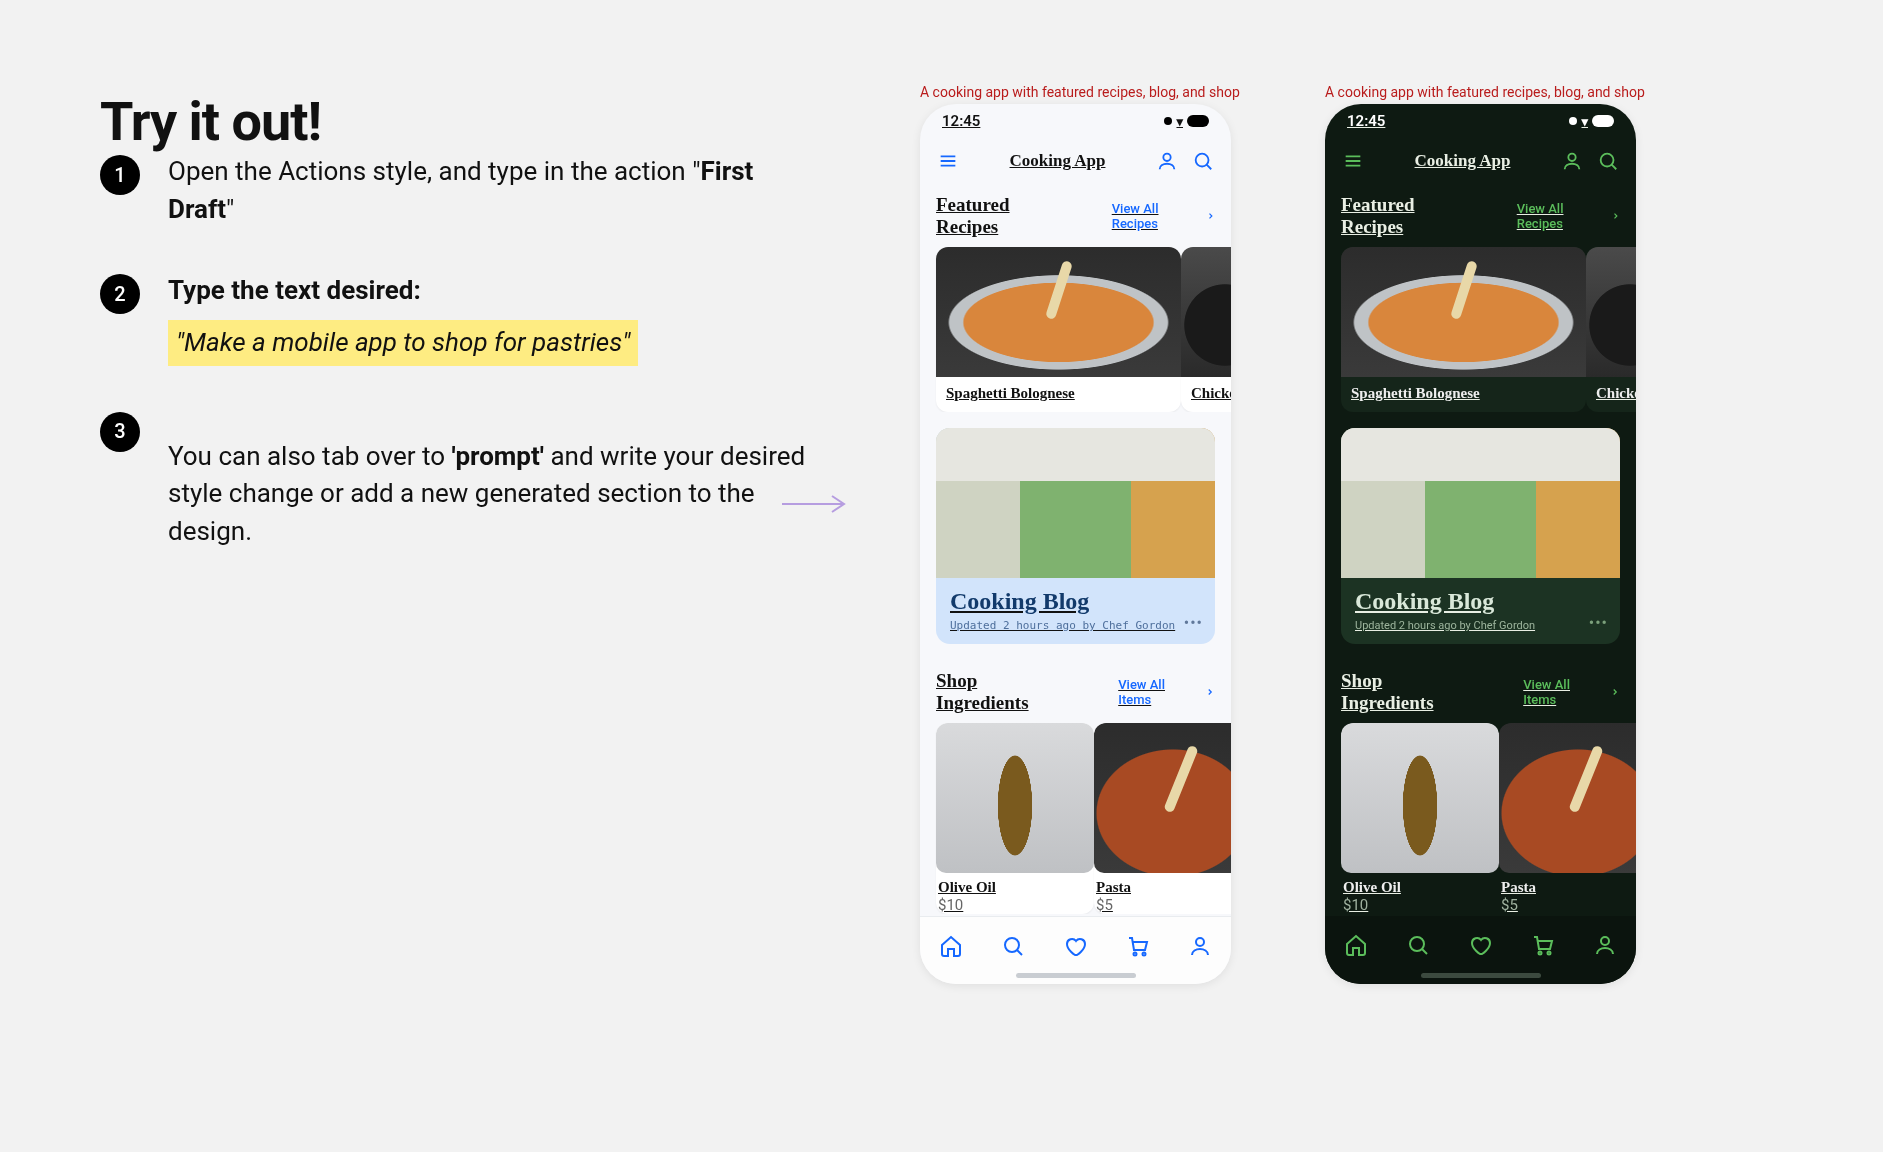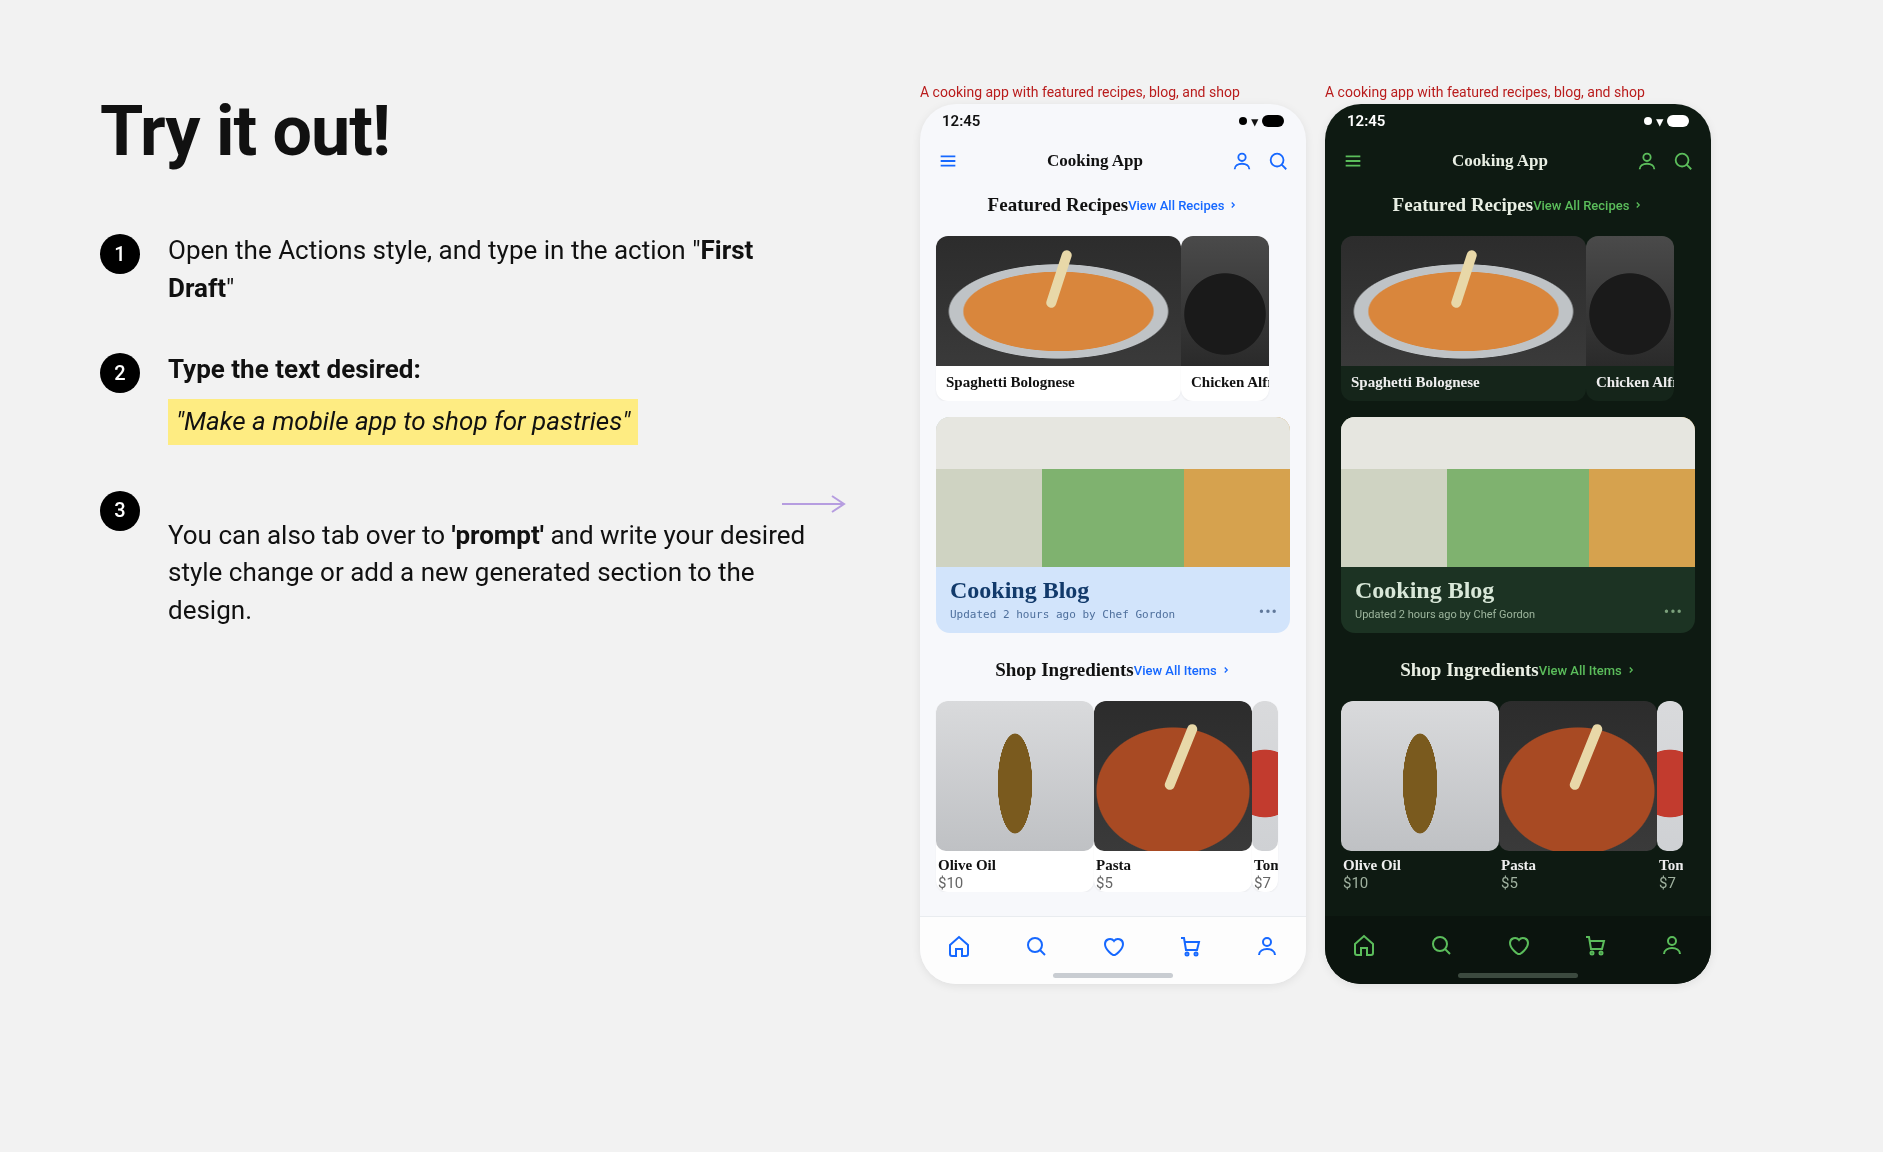--- a/index.html
+++ b/index.html
@@ -13,24 +13,23 @@
   }
 
   
   .left {
     position: absolute;
     left: 100px;
     top: 90px;
     width: 710px;
   }
   .title {
-    font-size: 70px;
+    font-size: 54px;
     font-weight: 700;
     letter-spacing: -1px;
-    margin-bottom: 60px;
   }
   .step {
     display: flex;
     align-items: flex-start;
     gap: 28px;
     margin-bottom: 44px;
     font-size: 26px;
     line-height: 1.45;
   }
   .badge {
@@ -63,25 +62,26 @@
   }
 
   
   .mock-caption {
     position: absolute;
     font-size: 14px;
     color: #b91c1c;
   }
   .phone {
     position: absolute;
-    width: 386px;
+    width: 311px;
     height: 880px;
     border-radius: 36px;
     overflow: hidden;
     box-shadow: 0 2px 10px rgba(0,0,0,.08);
+    text-decoration: underline;
   }
   .phone.light { background:#f7f8fb; left: 920px; top: 104px; }
   .phone.dark  { background:#0e1a12; left: 1325px; top: 104px; color:#e9efe4; }
 
   .status-bar {
     height: 34px;
     display:flex; align-items:center; justify-content:space-between;
     padding: 0 22px;
     font-size:15px; font-weight:600;
   }
@@ -99,22 +99,23 @@
   }
   .topbar .t-title { font-weight:700; font-size:17px; font-family: Georgia, 'Times New Roman', serif;}
   .icon-btn { width:24px;height:24px; display:flex;align-items:center;justify-content:center; }
   .icon-group{display:flex;gap:12px;}
   .light .accent { color:#1668ff; }
   .dark  .accent { color:#5bbd5b; }
   .light .serif  { color:#111; }
   .dark  .serif  { color:#e9efe4; }
 
   .section-head {
-    display:flex; align-items:center; justify-content:center;
-    padding: 10px 16px 20px;
+    display:flex; align-items:center; justify-content:flex-end;
+    padding: 10px 16px 9px;
+    gap: 44px;
   }
   .section-head h3{
     font-family: Georgia,'Times New Roman',serif;
     font-weight:700; font-size:19px;
   }
   .link-all{
     font-size:13px; font-weight:500;
     display:flex;align-items:center;gap:4px;
   }
 

